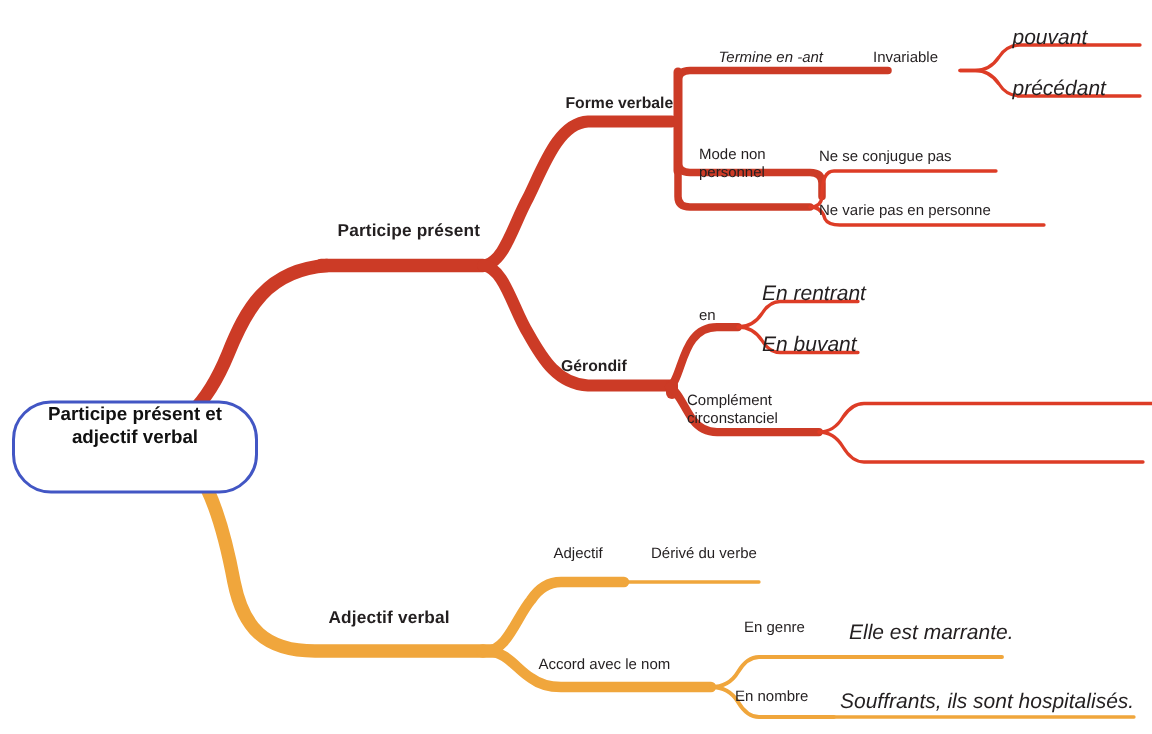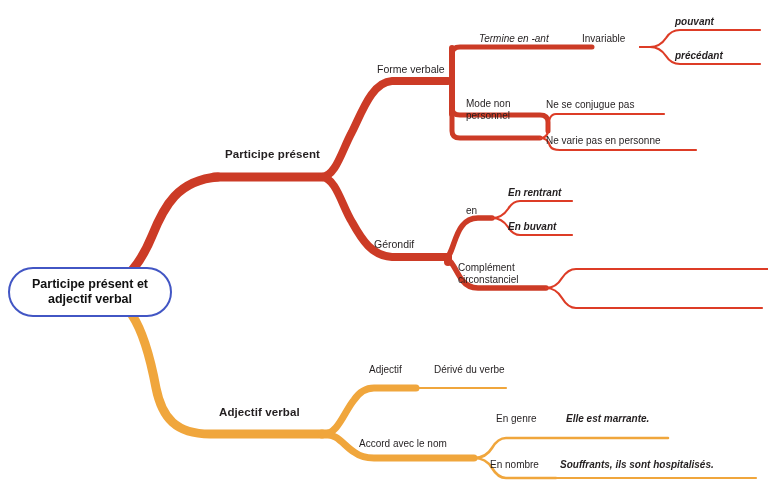--- a/index.html
+++ b/index.html
@@ -32,43 +32,43 @@
     color: #231f20;
     line-height: 1.18;
   }
   .lbl.l1 {
     font-size: 11.5px;
     font-weight: bold;
     letter-spacing: 0.1px;
   }
   .lbl.l2 {
     font-size: 10.5px;
-    font-weight: normal;
+    font-weight: bold;
   }
   .lbl.l3 {
     font-size: 10px;
     font-weight: normal;
   }
   .lbl.l4 {
-    font-size: 10px;
-    font-weight: bold;
+    font-size: 14px;
+    font-weight: normal;
     font-style: italic;
   }
   .root-node {
     position: absolute;
     left: 8px;
     top: 267px;
     width: 164px;
-    height: 50px;
+    height: 62px;
     box-sizing: border-box;
     border: 2px solid #4256c4;
     border-radius: 26px;
     background: #ffffff;
     display: flex;
-    align-items: center;
+    align-items: flex-start;
     justify-content: center;
   }
   .root-label {
     font-size: 12.5px;
     font-weight: bold;
     color: #111111;
     text-align: center;
     line-height: 1.22;
   }
 </style>

